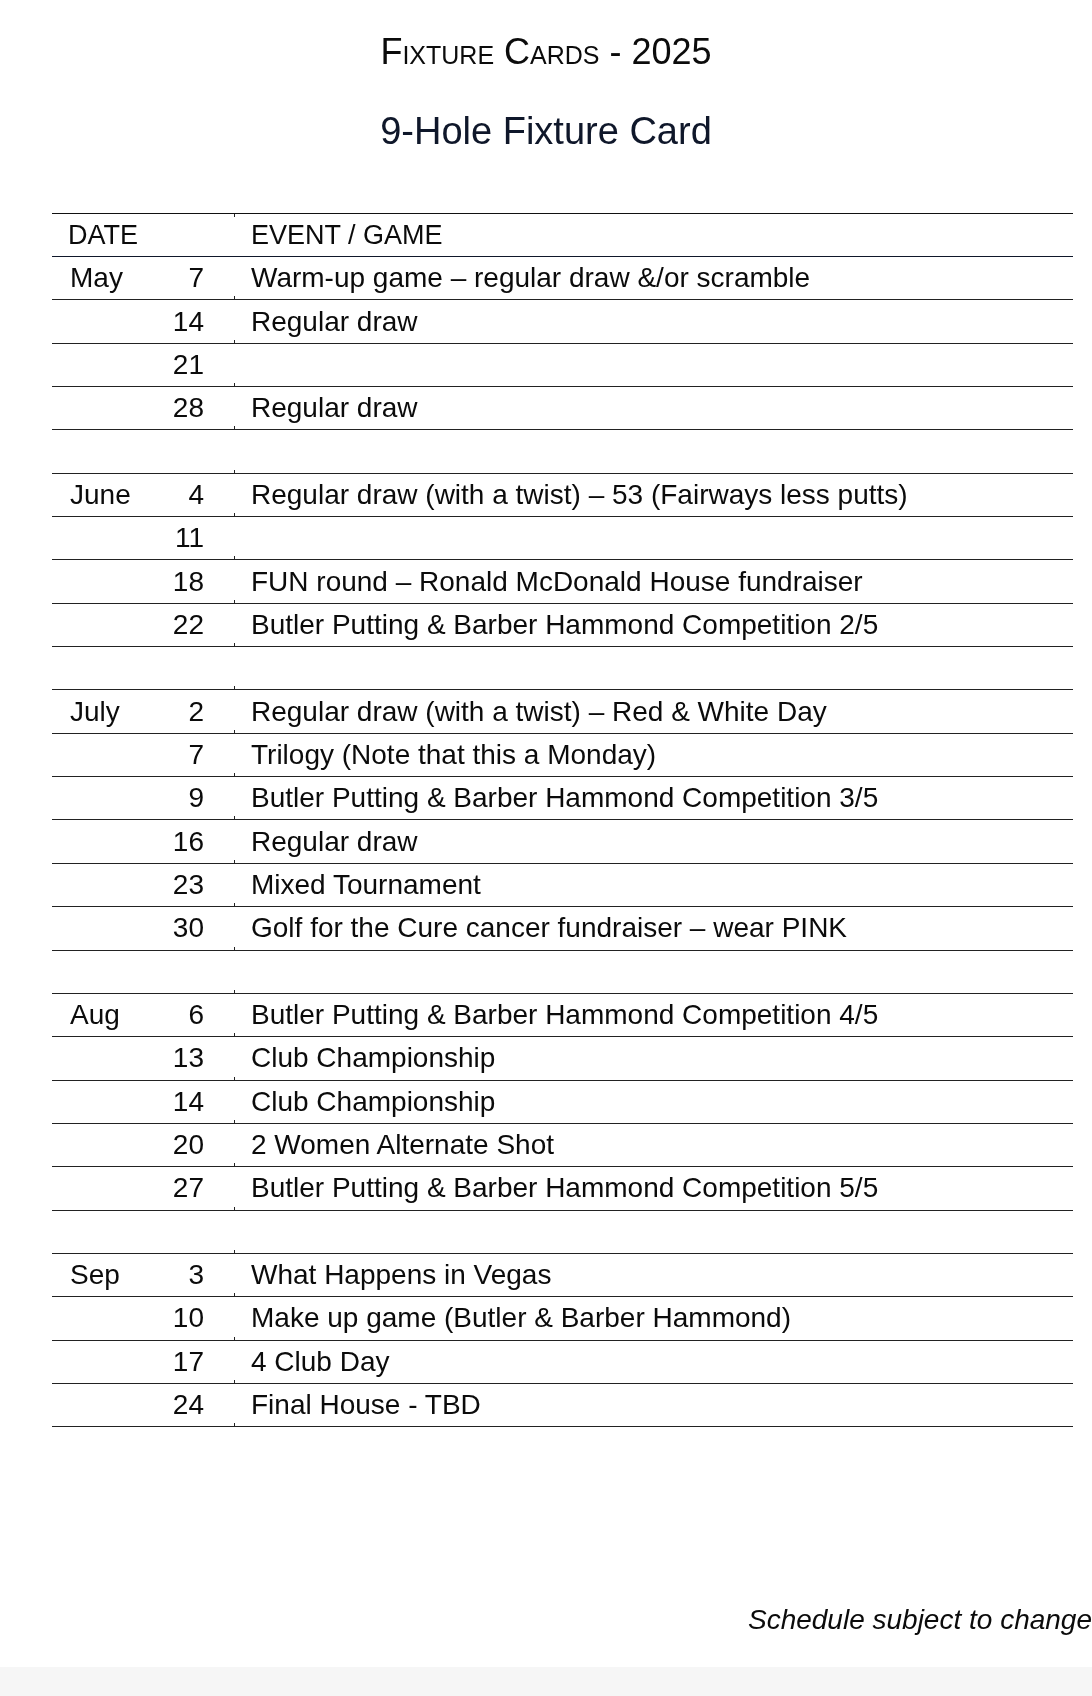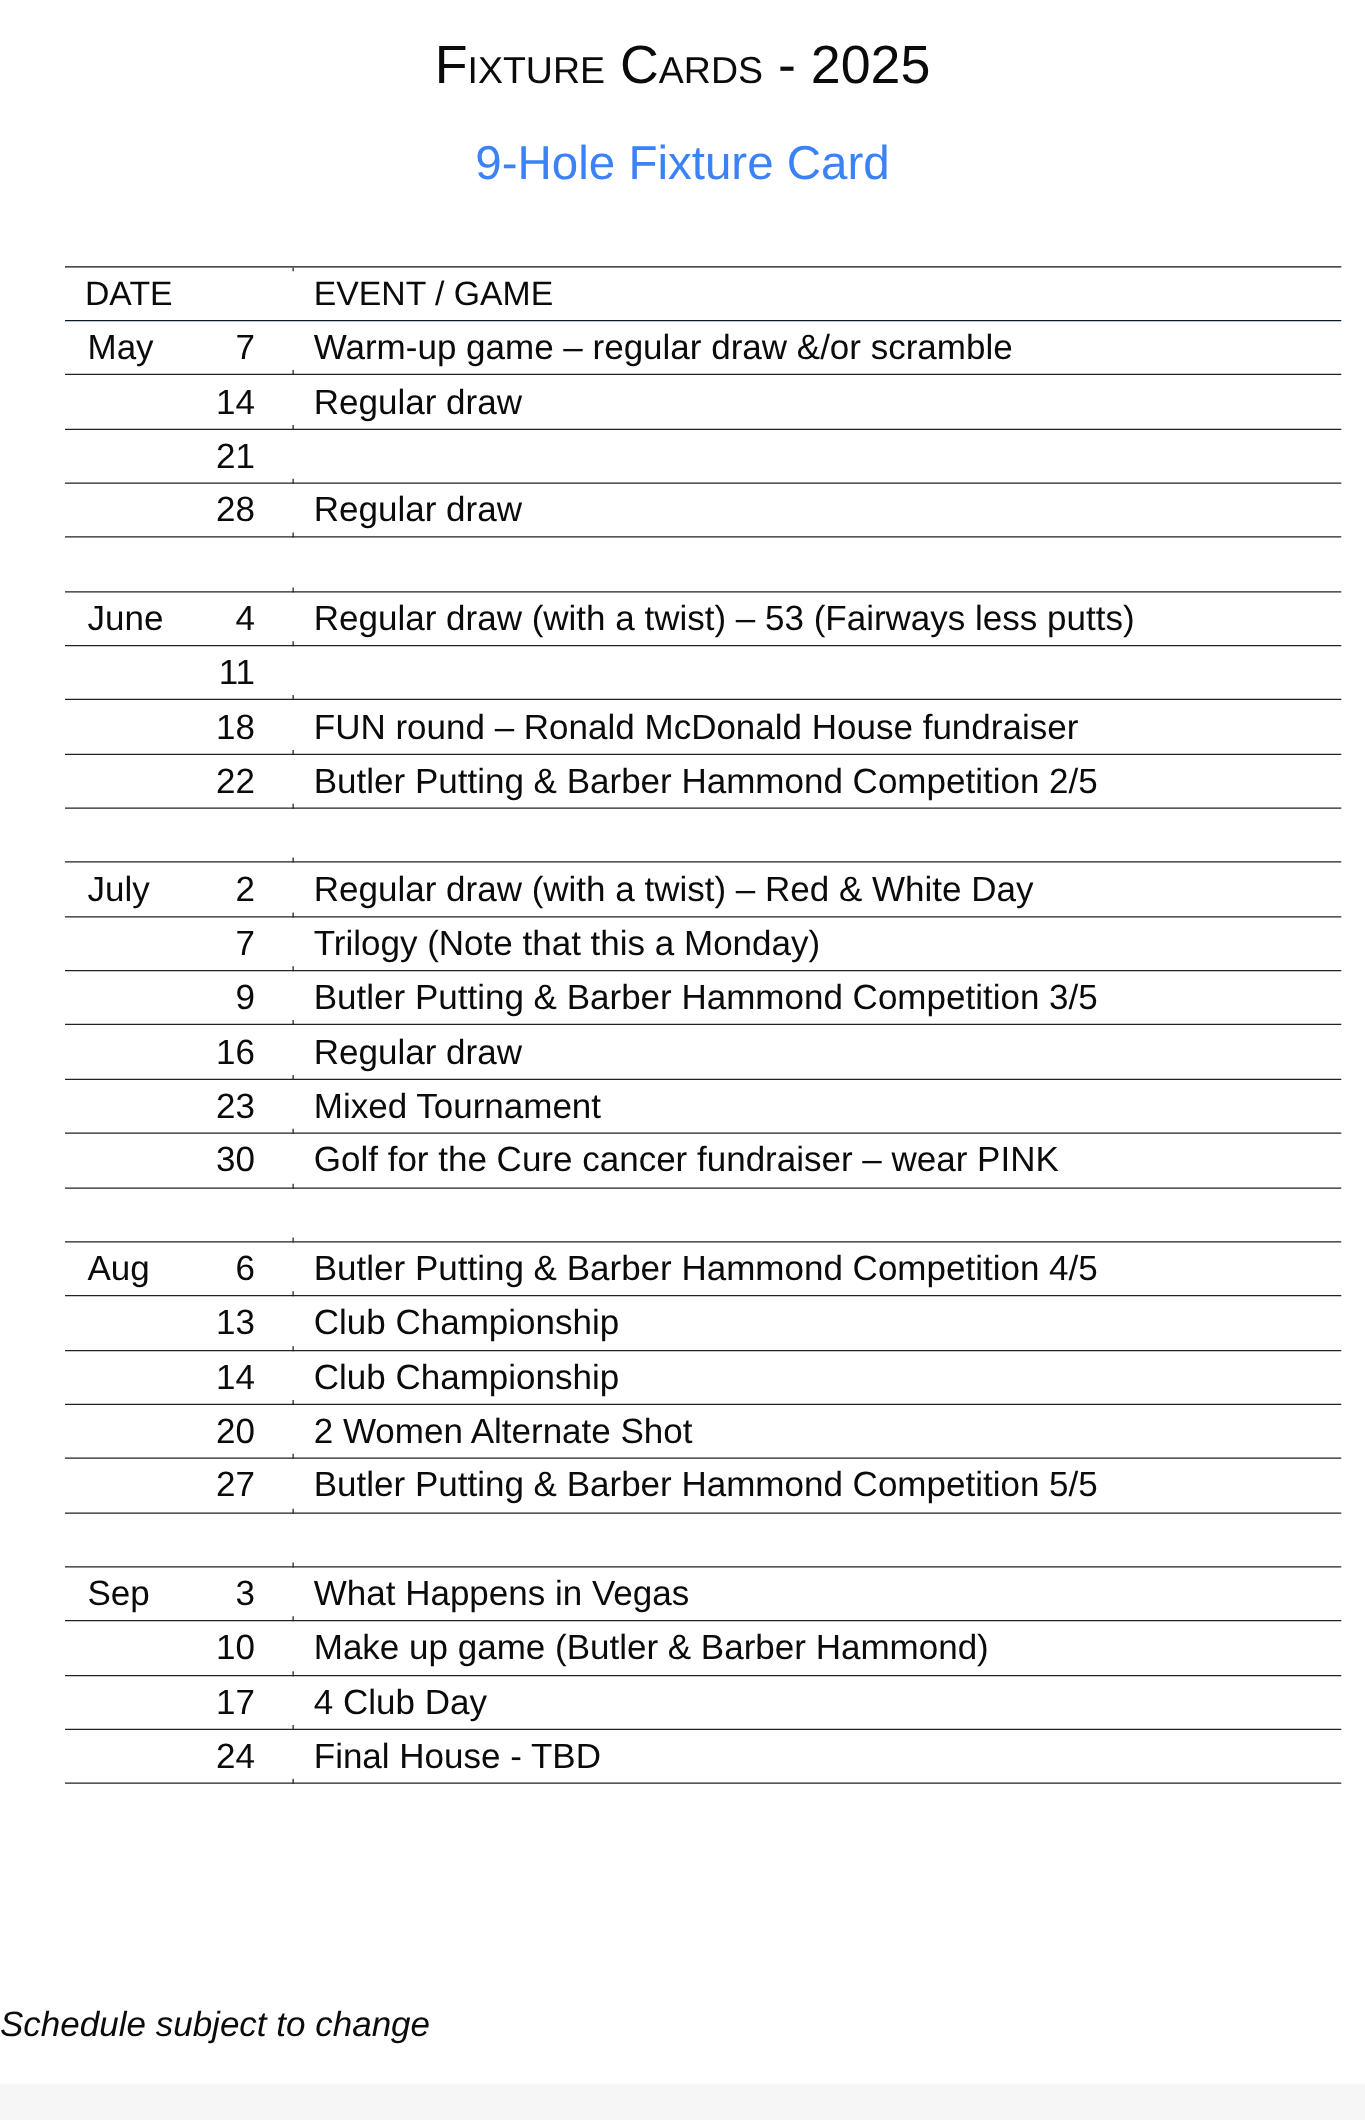--- a/index.html
+++ b/index.html
@@ -3,26 +3,26 @@
 <meta charset="utf-8">
 <style>
   html, body { margin: 0; padding: 0; }
   body {
     width: 1092px; height: 1696px; position: relative; overflow: hidden;
     background: #ffffff; color: #0b0b0b;
     font-family: "Liberation Sans", "DejaVu Sans", sans-serif;
   }
   .title {
     position: absolute; left: 0; width: 1092px; top: 24px;
-    text-align: center; font-size: 43px; line-height: 56px;
+    text-align: center; font-size: 36px; line-height: 56px;
     font-variant: small-caps; letter-spacing: 0px; color: #0b0b0b;
   }
   .subtitle {
     position: absolute; left: 0; width: 1092px; top: 106px;
-    text-align: center; font-size: 38px; line-height: 50px; color: #3b82f6;
+    text-align: center; font-size: 38px; line-height: 50px; color: #0f172a;
   }
   .table {
     position: absolute; left: 52px; top: 213px; width: 1021px;
     border-top: 1px solid #111;
   }
   .hdr {
     position: relative; height: 42px;
     border-bottom: 1px solid #0f172a;
   }
   .row {
@@ -38,21 +38,21 @@
   .hdr-event { left: 199px; font-size: 27px; }
   .cell-month { left: 18px; }
   .cell-day { left: 100px; width: 52px; justify-content: flex-end; }
   .cell-event { left: 199px; }
   .tick {
     position: absolute; left: 182px; bottom: -1px; width: 1px; height: 4px; background: #222;
   }
   .hdr .tick { bottom: auto; top: 0; height: 3px; }
   .footer {
     position: absolute; left: 0; width: 1092px; top: 1602px;
-    text-align: left; font-size: 28px; font-style: italic; line-height: 36px;
+    text-align: right; font-size: 28px; font-style: italic; line-height: 36px;
   }
   .bottom-strip {
     position: absolute; left: 0; top: 1667px; width: 1092px; height: 29px; background: #f6f6f6;
   }
 </style>
 </head>
 <body>
 
 <div class="title">Fixture Cards - 2025</div>
 <div class="subtitle">9-Hole Fixture Card</div>

